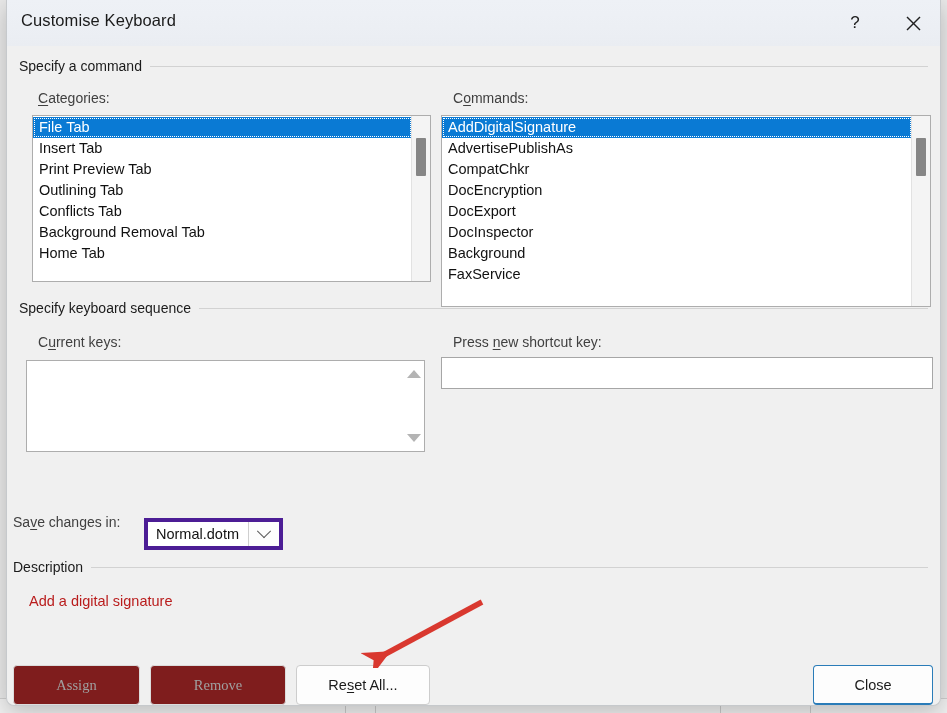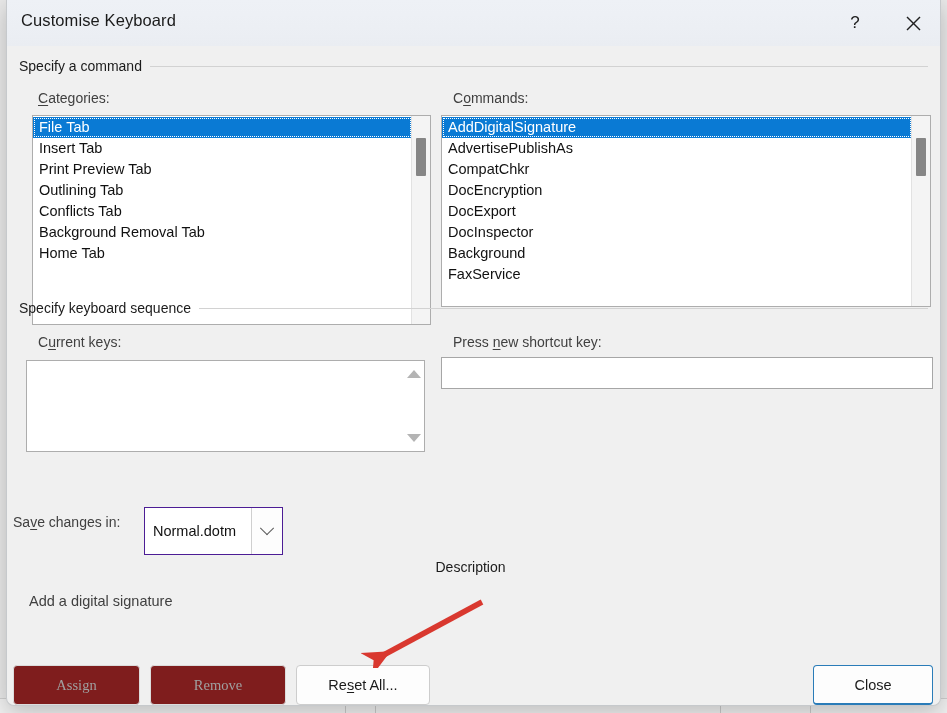--- a/index.html
+++ b/index.html
@@ -211,27 +211,28 @@
     font-family: "Liberation Sans", sans-serif;
     font-size: 14.5px;
     color: #111;
     padding: 0 7px;
     outline: none;
   }
 
   
   .combo {
     position: absolute;
-    height: 48px;
+    height: 32px;
     background: #ffffff;
-    border: 1px solid #4c1d95;
+    border: 4px solid #4c1d95;
     box-sizing: border-box;
     display: flex;
     align-items: stretch;
     cursor: default;
+    margin-top: 11px;
   }
   .combo-value {
     flex: 1 1 auto;
     display: flex;
     align-items: center;
     padding-left: 8px;
     font-size: 14.5px;
     color: #111;
     white-space: nowrap;
   }
@@ -247,21 +248,21 @@
     width: 9px; height: 9px;
     border-right: 1.6px solid #5b5b5b;
     border-bottom: 1.6px solid #5b5b5b;
     transform: rotate(45deg) translate(-2px,-2px);
   }
 
   
   .desc-text {
     position: absolute;
     font-size: 14.5px;
-    color: #404040;
+    color: #b91c1c;
     white-space: nowrap;
   }
 
   
   .btn {
     position: absolute;
     height: 40px;
     background: #fdfdfd;
     border: 1px solid #cdcdcd;
     border-radius: 4px;
@@ -326,21 +327,21 @@
   <div class="dlg-body">
 
     <div class="group-head" style="left:12px; top:12px; width:909px;">
       <span>Specify a command</span>
       <span class="rule"></span>
     </div>
 
     <div class="field-label" style="left:31px; top:44px;">
       <span class="acc">C</span><span>a</span><span>tegories:</span>
     </div>
-    <div class="listbox" style="left:25px; top:69px; width:399px; height:210px;">
+    <div class="listbox" style="left:25px; top:69px; width:399px; height:167px;">
       <div class="list-inner">
         <div class="list-item selected">File Tab</div>
         <div class="list-item">Insert Tab</div>
         <div class="list-item">Print Preview Tab</div>
         <div class="list-item">Outlining Tab</div>
         <div class="list-item">Conflicts Tab</div>
         <div class="list-item">Background Removal Tab</div>
         <div class="list-item">Home Tab</div>
       </div>
       <div class="lb-scroll">
@@ -390,21 +391,21 @@
     <div class="field-label" style="left:6px; top:468px;">
       <span>Sa</span><span class="acc">v</span><span>e changes in:</span>
     </div>
     <div class="combo" style="left:137px; top:461px; width:139px;">
       <div class="combo-value">Normal.dotm</div>
       <div class="combo-arrow">
         <span class="chev"></span>
       </div>
     </div>
 
-    <div class="group-head" style="left:6px; top:513px; width:915px;flex-direction:column;">
+    <div class="group-head" style="left:6px; top:513px; width:915px;">
       <span>Description</span>
       <span class="rule"></span>
     </div>
     <div class="desc-text" style="left:22px; top:547px;">Add a digital signature</div>
 
     <div class="btn disabled" style="left:6px; top:619px; width:127px;">
       <span>Assign</span>
     </div>
     <div class="btn disabled" style="left:143px; top:619px; width:136px;">
       <span>Remove</span>

